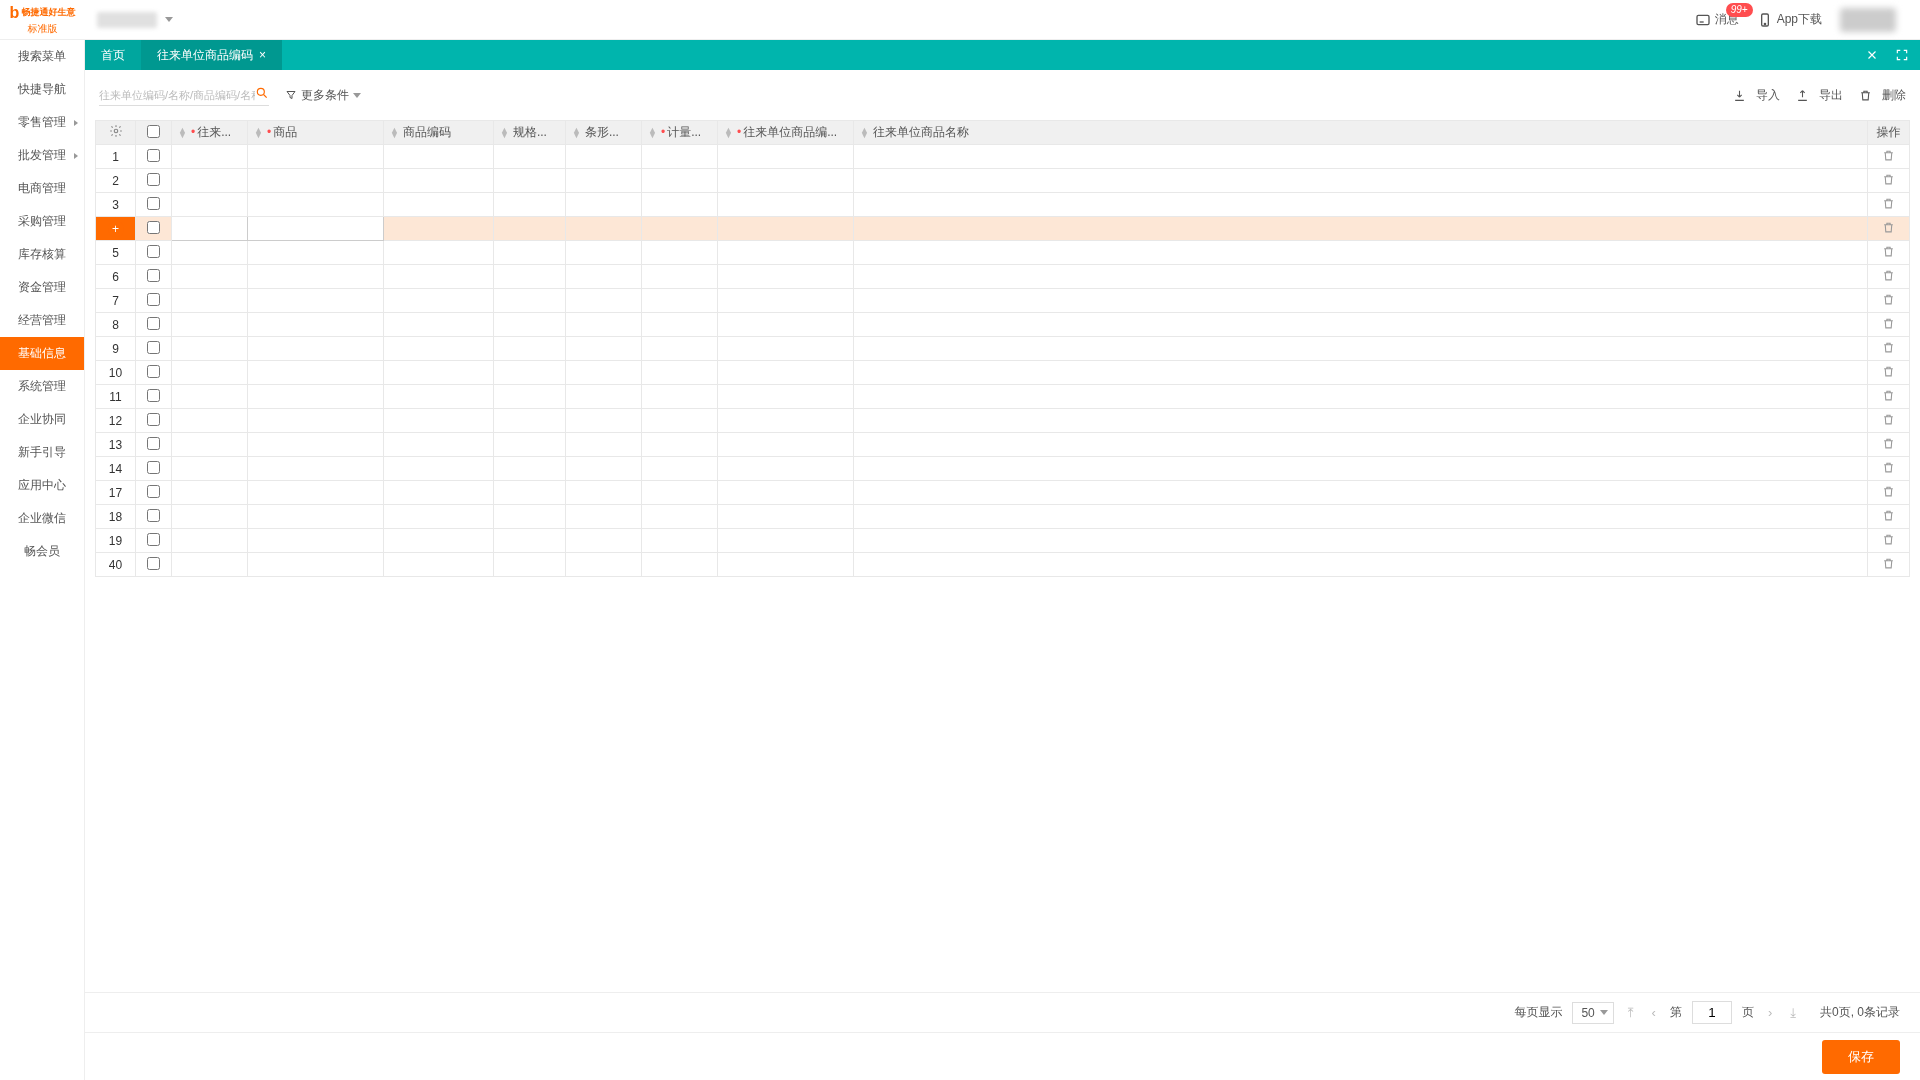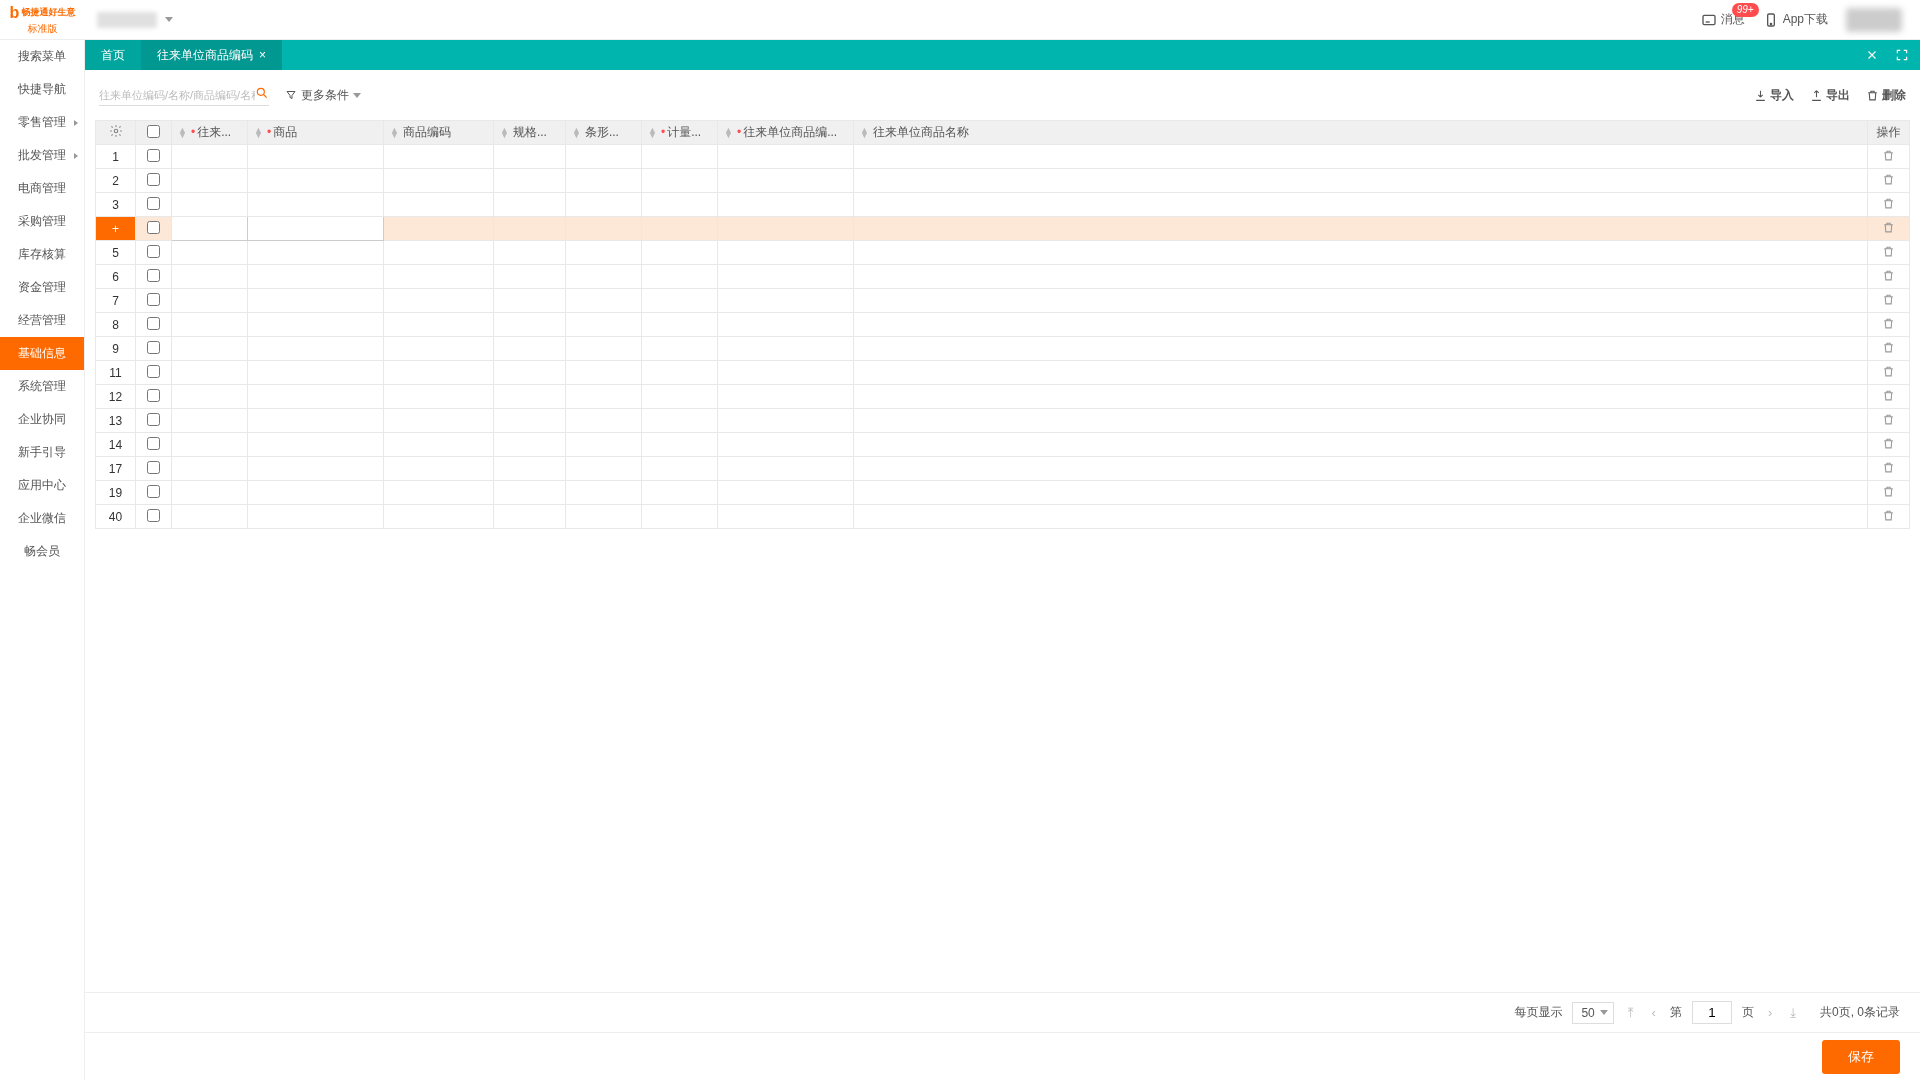--- a/index.html
+++ b/index.html
@@ -7,21 +7,21 @@
 
 
 .top-header { height: 40px; display: flex; align-items: center; background: #fff; border-bottom: 1px solid #eee; }
 .logo-area { width: 85px; height: 40px; display: flex; flex-direction: column; align-items: center; justify-content: center; padding: 2px; }
 .logo-icon { color: #ff6a00; font-size: 14px; font-weight: bold; display: flex; align-items: center; gap: 2px; }
 .logo-sub { color: #ff6a00; font-size: 10px; }
 .org-selector { display: flex; align-items: center; gap: 8px; padding: 0 12px; height: 40px; cursor: pointer; }
 .org-blur { width: 60px; height: 16px; background: #e0e0e0; filter: blur(2px); border-radius: 2px; }
 .chev-down { width: 0; height: 0; border-left: 4px solid transparent; border-right: 4px solid transparent; border-top: 5px solid #999; }
 .header-spacer { flex: 1; }
-.header-actions { display: flex; align-items: center; gap: 18px; padding-right: 18px; }
+.header-actions { display: flex; align-items: center; gap: 18px; padding-right: 24px; }
 .header-action { display: flex; align-items: center; gap: 4px; cursor: pointer; color: #555; font-size: 12px; position: relative; }
 .badge { position: absolute; top: -8px; right: -14px; background: #ff4d4f; color: #fff; font-size: 10px; padding: 0 5px; border-radius: 8px; line-height: 14px; font-style: italic; }
 .avatar-blur { width: 56px; height: 24px; background: #ccc; filter: blur(3px); border-radius: 3px; }
 .icon-svg { width: 16px; height: 16px; display: inline-block; }
 
 
 .main-wrap { display: flex; height: calc(100vh - 40px); }
 
 
 .sidebar { width: 85px; background: #fff; border-right: 1px solid #eee; display: flex; flex-direction: column; }
@@ -45,21 +45,21 @@
 .page-body { flex: 1; background: #fff; margin: 0; display: flex; flex-direction: column; overflow: hidden; }
 
 
 .toolbar { height: 50px; display: flex; align-items: center; padding: 0 14px; gap: 16px; }
 .search-box { display: flex; align-items: center; border-bottom: 1px solid #ddd; padding: 2px 0; width: 170px; }
 .search-input { border: none; outline: none; font-size: 11px; flex: 1; color: #333; }
 .search-input::placeholder { color: #bbb; }
 .search-btn { color: #ff6a00; cursor: pointer; font-size: 14px; }
 .filter-btn { display: flex; align-items: center; gap: 4px; cursor: pointer; color: #555; font-size: 12px; }
 .toolbar-spacer { flex: 1; }
-.tool-action { display: flex; align-items: center; gap: 3px; cursor: pointer; color: #555; font-size: 12px; font-weight: bold; }
+.tool-action { display: flex; align-items: center; gap: 10px; cursor: pointer; color: #555; font-size: 12px; }
 
 
 .table-wrap { flex: 1; overflow: auto; padding: 0 10px; }
 table { border-collapse: collapse; width: 100%; table-layout: fixed; }
 th, td { border: 1px solid #e8e8e8; height: 24px; padding: 0 6px; font-size: 12px; text-align: left; }
 th { background: #f0f0f0; color: #555; font-weight: normal; position: relative; }
 .col-gear { width: 40px; text-align: center; }
 .col-chk { width: 36px; text-align: center; }
 .col-idx { width: 40px; text-align: center; }
 .col-op { width: 42px; text-align: center; }
@@ -374,20 +374,35 @@
                 <td></td>
                 <td></td>
                 <td></td>
                 <td></td>
                 <td></td>
                 <td class="col-op"><span class="del-icon"><svg width="13" height="13" viewBox="0 0 24 24" fill="none" stroke="currentColor" stroke-width="2">
                       <path d="M4 7h16M9 7V4h6v3M6 7l1 13h10l1-13"></path>
                     </svg></span></td>
               </tr>
               <tr>
+                <td class="col-idx">10</td>
+                <td class="col-chk"><input type="checkbox" class="cell-chk" style=""></td>
+                <td></td>
+                <td></td>
+                <td></td>
+                <td></td>
+                <td></td>
+                <td></td>
+                <td></td>
+                <td></td>
+                <td class="col-op"><span class="del-icon"><svg width="13" height="13" viewBox="0 0 24 24" fill="none" stroke="currentColor" stroke-width="2">
+                      <path d="M4 7h16M9 7V4h6v3M6 7l1 13h10l1-13"></path>
+                    </svg></span></td>
+              </tr>
+              <tr>
                 <td class="col-idx">11</td>
                 <td class="col-chk"><input type="checkbox" class="cell-chk" style=""></td>
                 <td></td>
                 <td></td>
                 <td></td>
                 <td></td>
                 <td></td>
                 <td></td>
                 <td></td>
                 <td></td>
@@ -435,20 +450,35 @@
                 <td></td>
                 <td></td>
                 <td></td>
                 <td></td>
                 <td class="col-op"><span class="del-icon"><svg width="13" height="13" viewBox="0 0 24 24" fill="none" stroke="currentColor" stroke-width="2">
                       <path d="M4 7h16M9 7V4h6v3M6 7l1 13h10l1-13"></path>
                     </svg></span></td>
               </tr>
               <tr>
                 <td class="col-idx">17</td>
+                <td class="col-chk"><input type="checkbox" class="cell-chk" style=""></td>
+                <td></td>
+                <td></td>
+                <td></td>
+                <td></td>
+                <td></td>
+                <td></td>
+                <td></td>
+                <td></td>
+                <td class="col-op"><span class="del-icon"><svg width="13" height="13" viewBox="0 0 24 24" fill="none" stroke="currentColor" stroke-width="2">
+                      <path d="M4 7h16M9 7V4h6v3M6 7l1 13h10l1-13"></path>
+                    </svg></span></td>
+              </tr>
+              <tr>
+                <td class="col-idx">18</td>
                 <td class="col-chk"><input type="checkbox" class="cell-chk" style=""></td>
                 <td></td>
                 <td></td>
                 <td></td>
                 <td></td>
                 <td></td>
                 <td></td>
                 <td></td>
                 <td></td>
                 <td class="col-op"><span class="del-icon"><svg width="13" height="13" viewBox="0 0 24 24" fill="none" stroke="currentColor" stroke-width="2">

